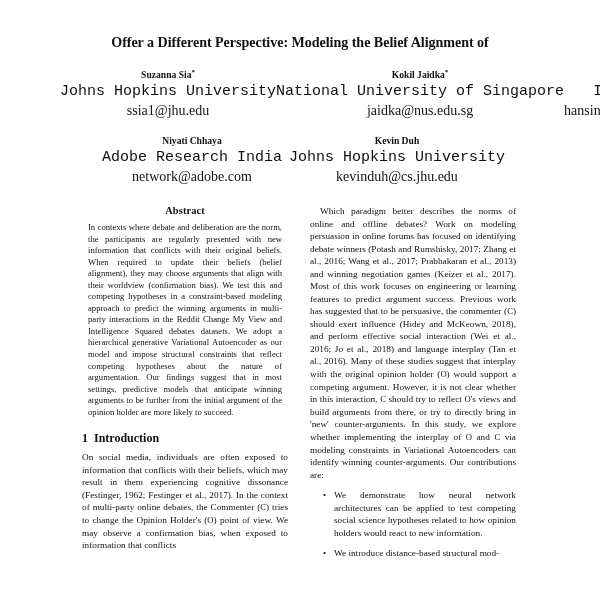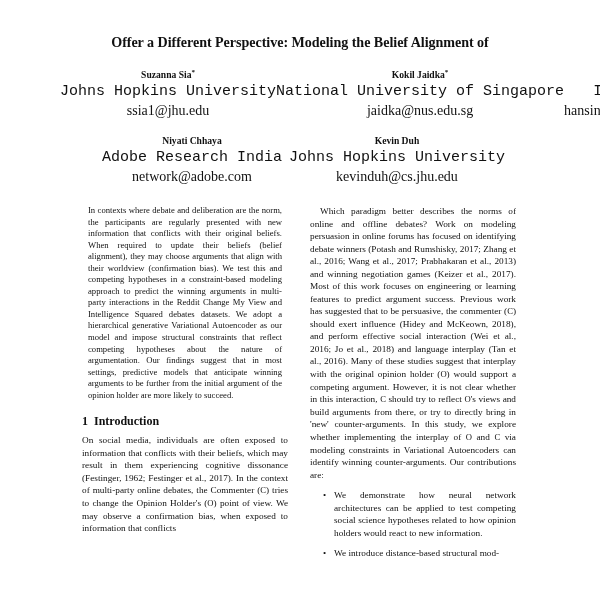--- a/index.html
+++ b/index.html
@@ -205,20 +205,21 @@
     <div class="author">
       <div class="author-name"><span>Kevin Duh</span><span class="author-star"></span></div>
       <div class="author-affil">Johns Hopkins University</div>
       <div class="author-email">kevinduh@cs.jhu.edu</div>
     </div>
   </div>
 
   <div class="columns">
 
     <div class="col col-left">
+      <h2 class="abstract-head">Abstract</h2>
       <div class="abstract-body">
         <p>In contexts where debate and deliberation are the norm, the participants are regularly presented with new information that conflicts with their original beliefs. When required to update their beliefs (belief alignment), they may choose arguments that align with their worldview (confirmation bias). We test this and competing hypotheses in a constraint-based modeling approach to predict the winning arguments in multi-party interactions in the Reddit Change My View and Intelligence Squared debates datasets. We adopt a hierarchical generative Variational Autoencoder as our model and impose structural constraints that reflect competing hypotheses about the nature of argumentation. Our findings suggest that in most settings, predictive models that anticipate winning arguments to be further from the initial argument of the opinion holder are more likely to succeed.</p>
       </div>
 
       <h2 class="section-head"><span class="secnum">1</span><span>Introduction</span></h2>
 
       <p class="body-text"><span>On social media, individuals are often exposed to information that conflicts with their beliefs, which may result in them experiencing cognitive dissonance (Festinger, 1962; Festinger et al., 2017). In the context of multi-party online debates, the Commenter (</span><span class="sc">C</span><span>) tries to change the Opinion Holder's (</span><span class="sc">O</span><span>) point of view. We may observe a confirmation bias, when exposed to information that conflicts</span></p>
     </div>
 
     <div class="col col-right">

